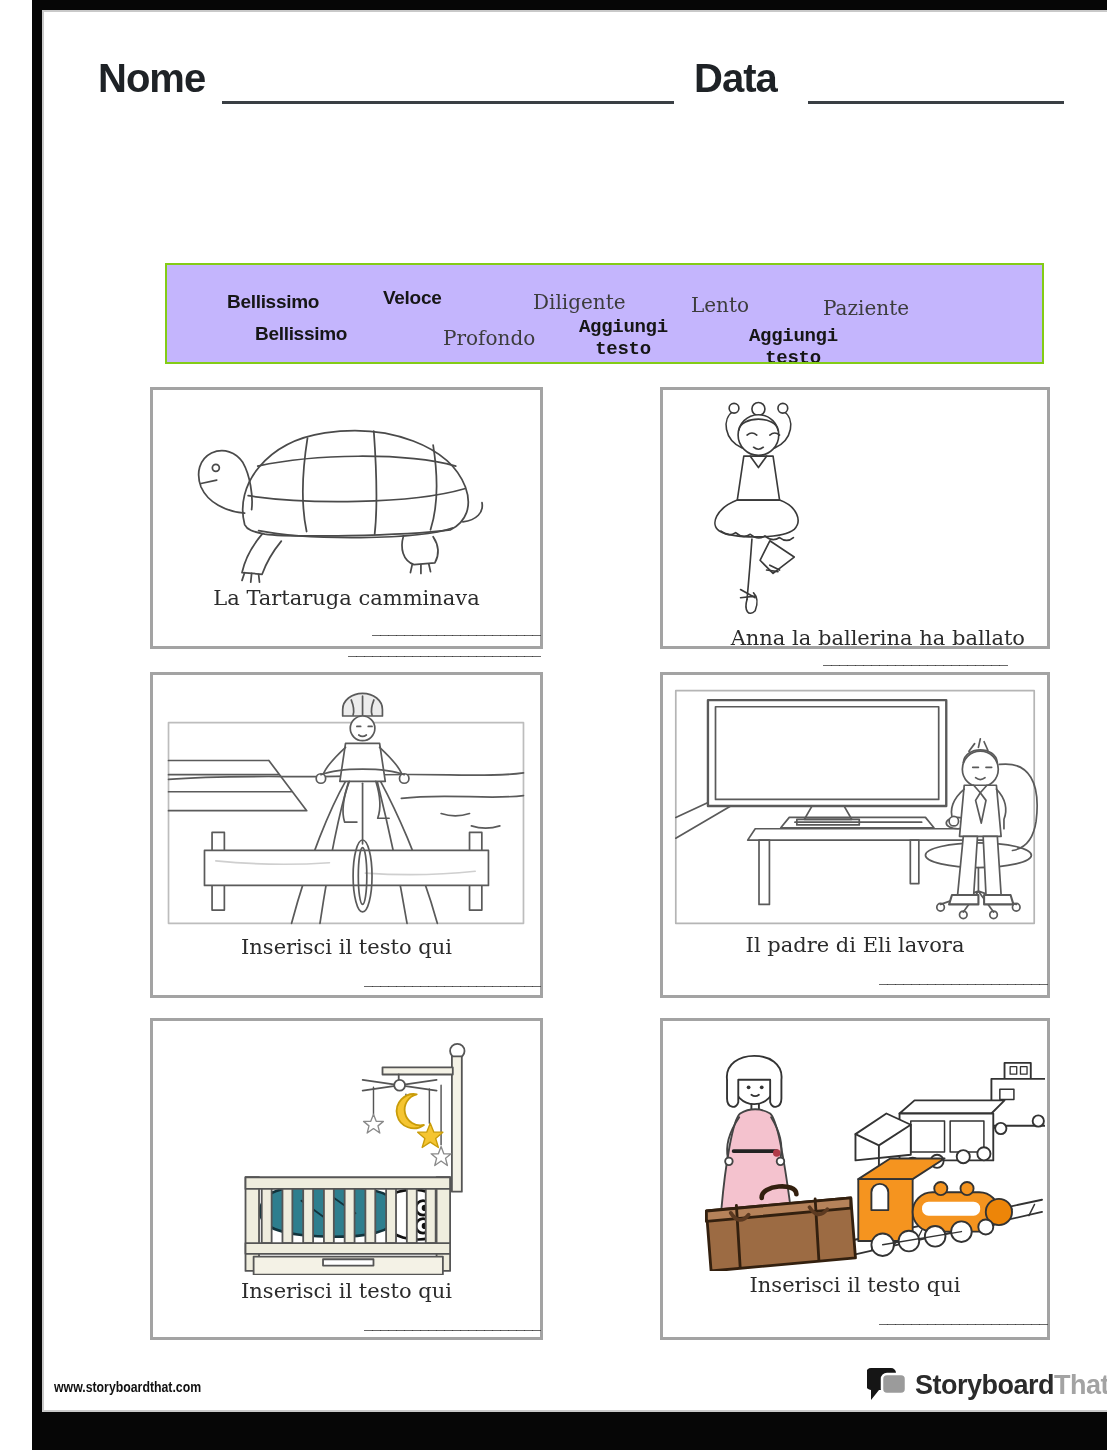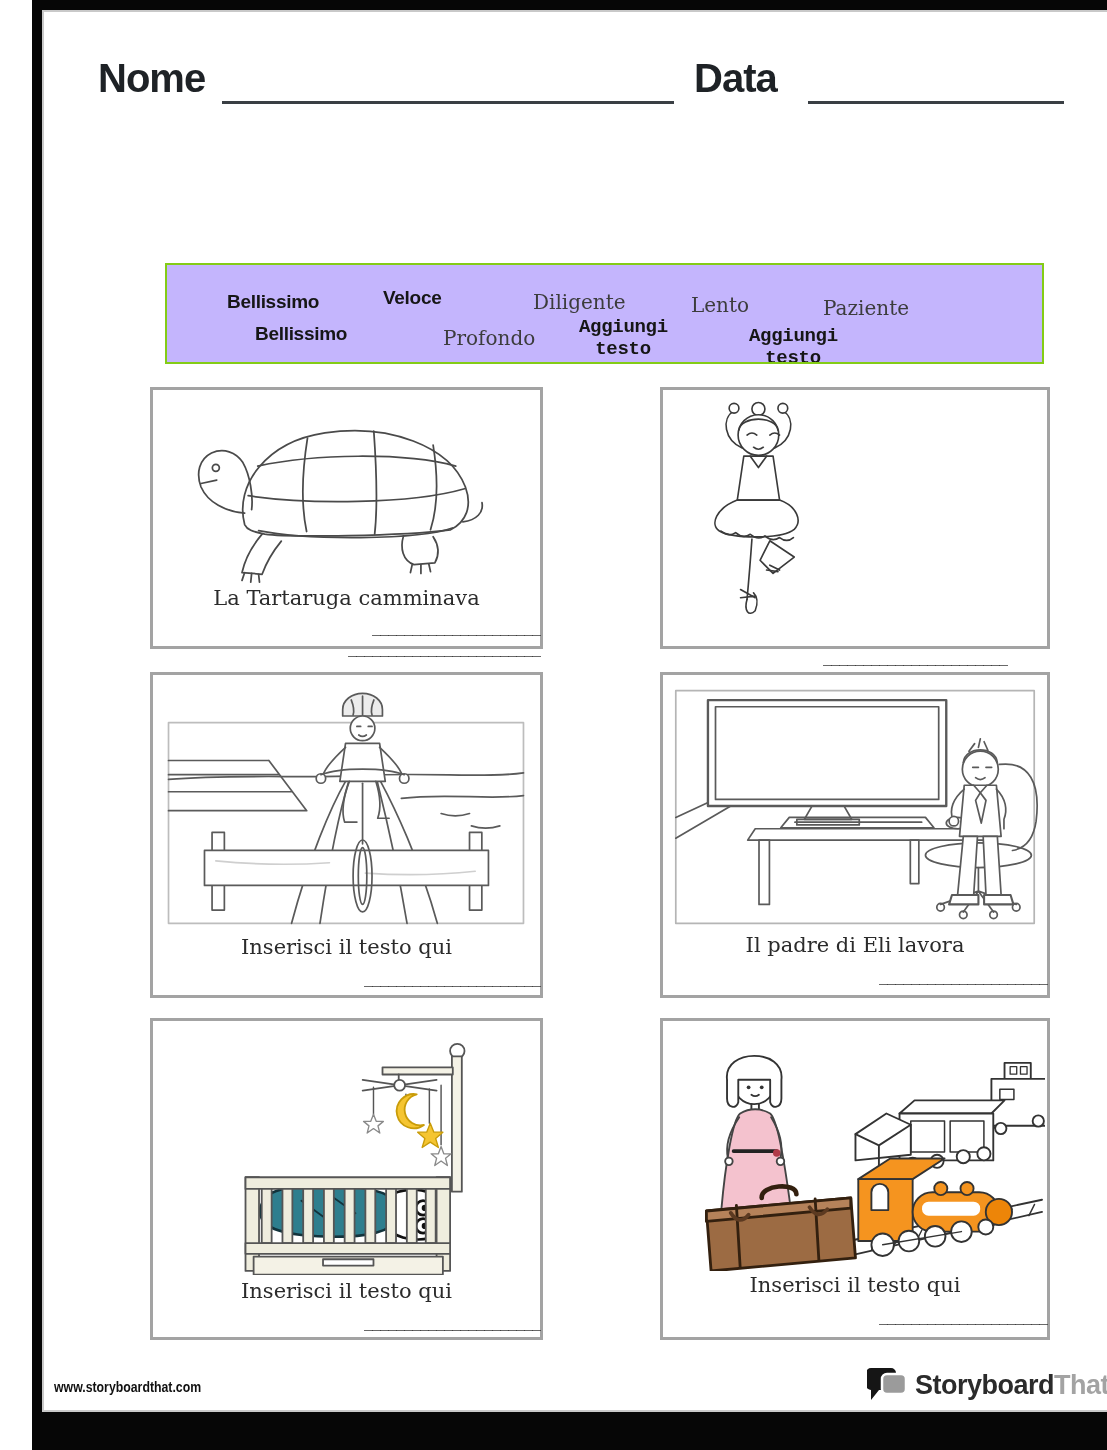--- a/index.html
+++ b/index.html
@@ -118,20 +118,21 @@
         <path d="M72,74 L82,88 L92,74" fill="none"></path>
         <path d="M56,128 C30,138 22,158 34,166 C52,176 112,176 126,164 C136,154 130,136 108,128 Z"></path>
         <path d="M36,166 q9,8 18,2 q9,8 18,2 q9,8 18,2 q9,8 18,2 q9,7 17,0" fill="none"></path>
         <path d="M74,176 C72,205 70,228 68,250" fill="none"></path>
         <path d="M68,250 C64,264 70,272 78,264 C82,254 80,246 76,242" fill="none"></path>
         <path d="M60,238 l18,10 M60,248 l18,-2" fill="none"></path>
         <path d="M96,178 L126,198 L100,218 L84,202 Z" fill="none"></path>
         <path d="M96,208 l12,6 M92,214 l14,2" fill="none"></path>
       </g>
     </svg>
+    <div class="cap cap-right" style="top:236px">Anna la ballerina ha ballato</div>
     <div class="blank blank-ballerina">_______________________</div>
   </div>
 
   <div class="cell" style="left:118px;top:672px;width:387px;height:320px">
     <svg style="left:5px;top:6px" width="376" height="248" viewBox="0 0 395 262">
       <g stroke="#5a5a5a" stroke-width="1.8" fill="none" stroke-linecap="round" stroke-linejoin="round">
         <rect x="10" y="44" width="375" height="212" stroke="#bdbdbd"></rect>
         <path d="M10,104 C80,98 160,103 208,100 C288,96 345,103 385,97"></path>
         <path d="M10,84 L116,84 M10,99 L126,99 M10,117 L140,117 M10,137 L156,137 M116,84 L156,137"></path>
         <path d="M256,124 C303,118 350,126 385,121 M298,140 q15,5 30,0 M330,153 q15,5 30,0"></path>

